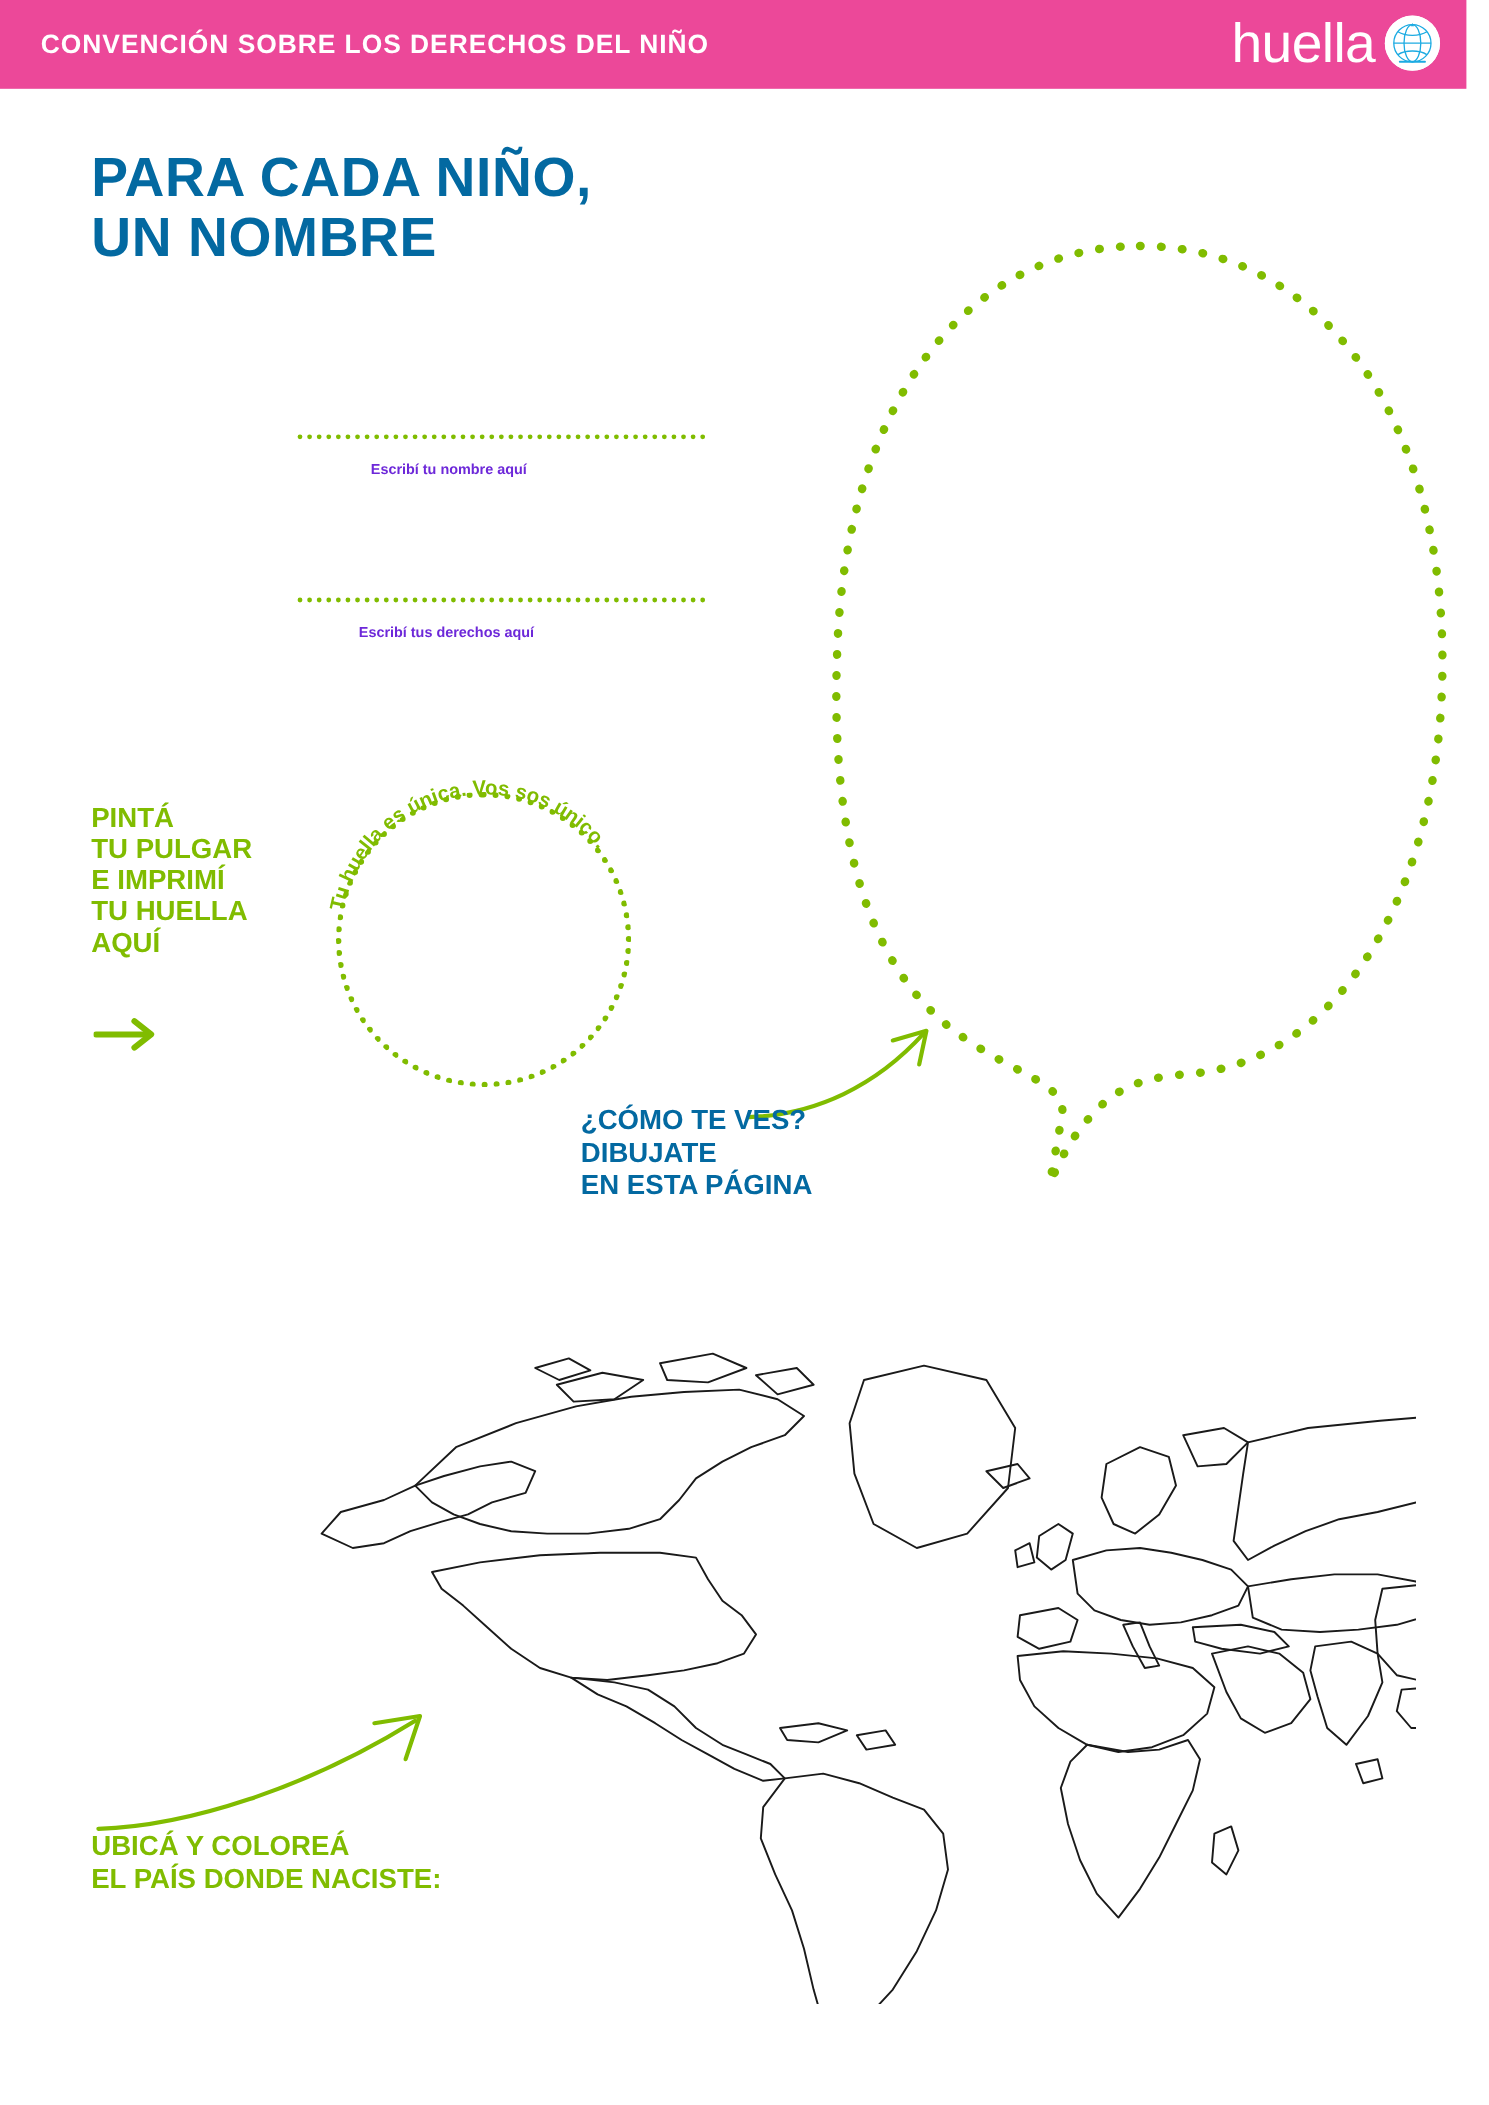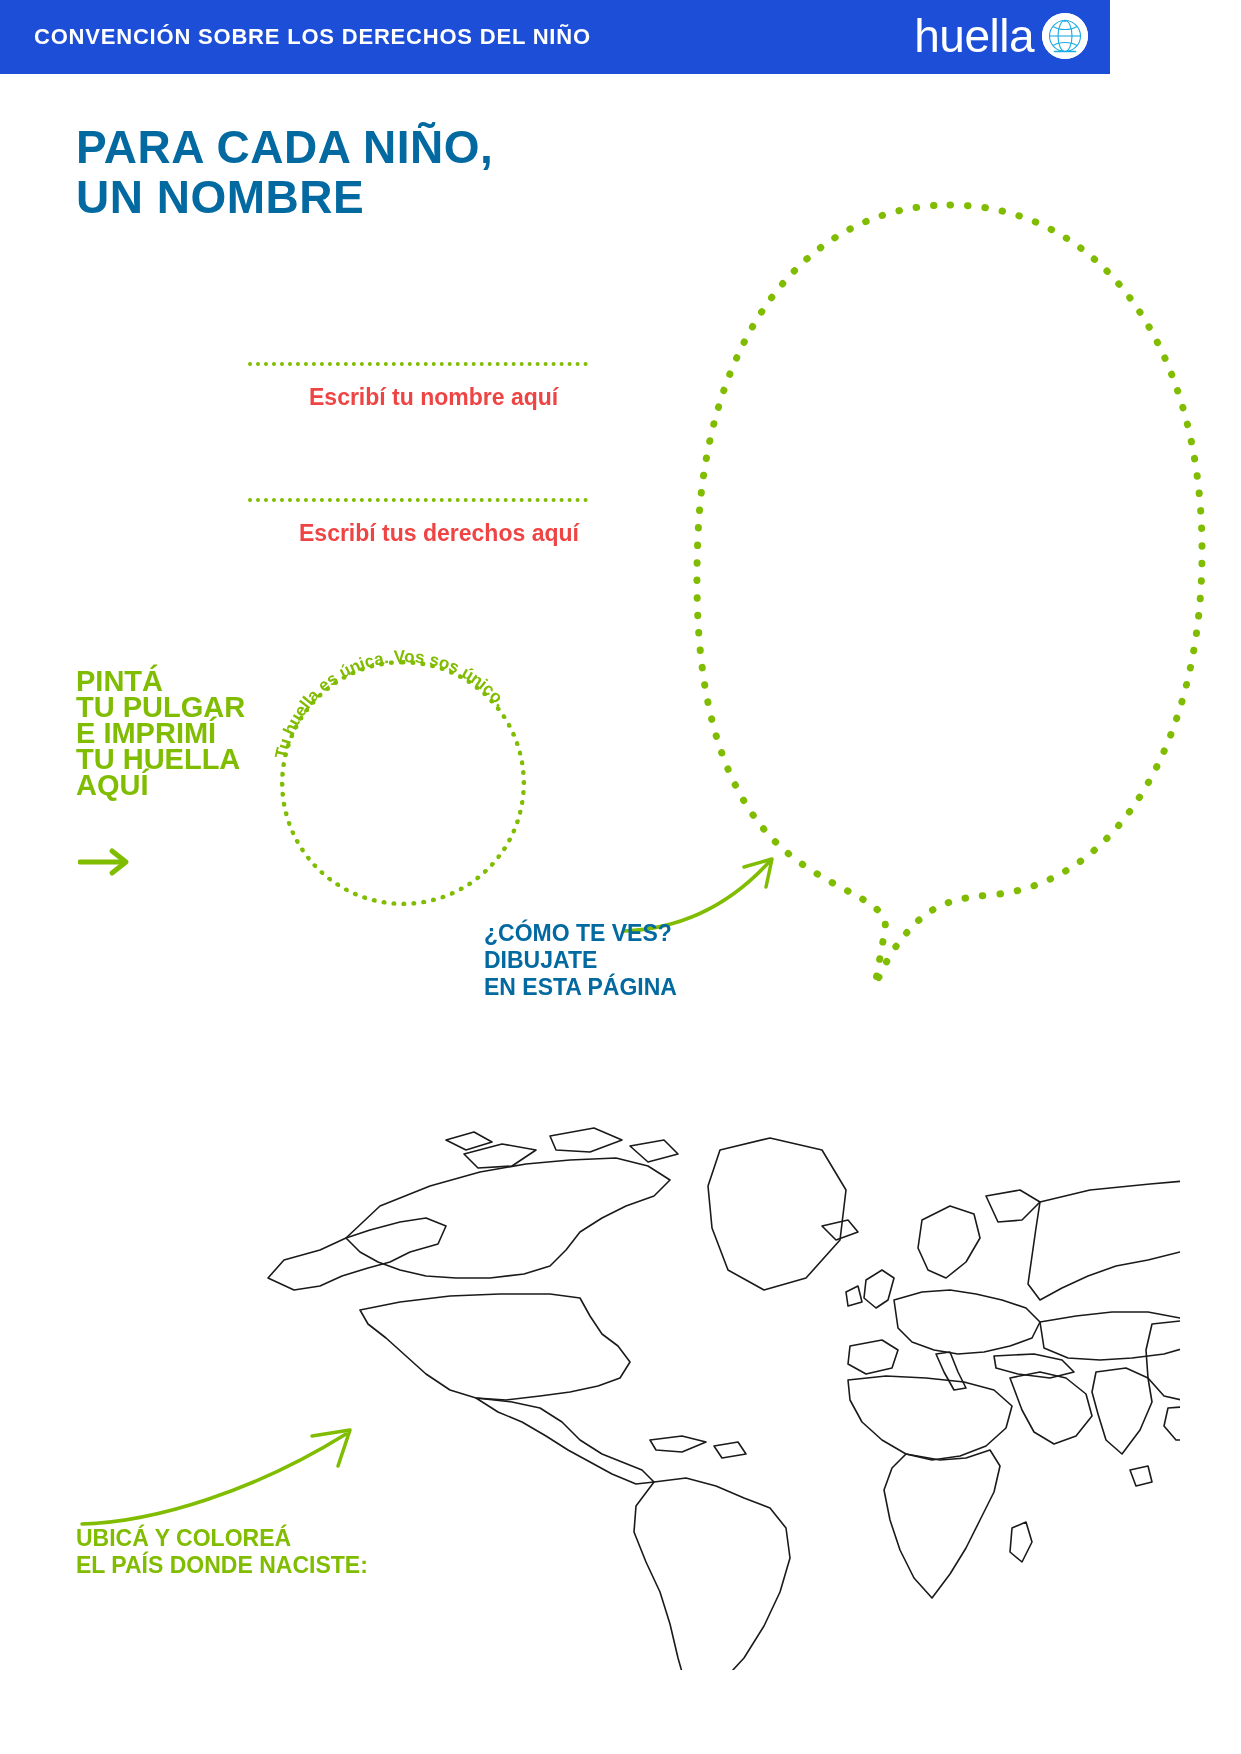--- a/index.html
+++ b/index.html
@@ -13,23 +13,23 @@
     position: relative;
     font-family: "Liberation Sans", sans-serif;
     overflow: hidden;
   }
 
   
   .header-bar {
     position: absolute;
     left: 0;
     top: 0;
-    width: 1110px;
+    width: 1222px;
     height: 74px;
-    background: #1d4ed8;
+    background: #ec4899;
   }
   .header-title {
     position: absolute;
     left: 34px;
     top: 24px;
     color: #ffffff;
     font-size: 22px;
     font-weight: bold;
     letter-spacing: 0.8px;
     text-transform: uppercase;
@@ -77,35 +77,35 @@
   .dotted-line {
     position: absolute;
     height: 0;
     border-top: 4px dotted #80bc00;
   }
   #name-line   { left: 248px; top: 362px; width: 340px; }
   #surname-line{ left: 248px; top: 498px; width: 340px; }
 
   .line-caption {
     position: absolute;
-    color: #ef4444;
-    font-size: 23px;
+    color: #6d28d9;
+    font-size: 12px;
     font-weight: bold;
     white-space: nowrap;
   }
   #name-caption    { left: 309px; top: 384px; }
   #surname-caption { left: 299px; top: 520px; }
 
   
   .thumb-instruction {
     position: absolute;
     left: 76px;
     top: 668px;
     color: #80bc00;
-    font-size: 29px;
+    font-size: 23px;
     font-weight: bold;
     line-height: 26px;
     text-transform: uppercase;
     white-space: pre-line;
   }
   .thumb-arrow {
     position: absolute;
     left: 78px;
     top: 845px;
   }

